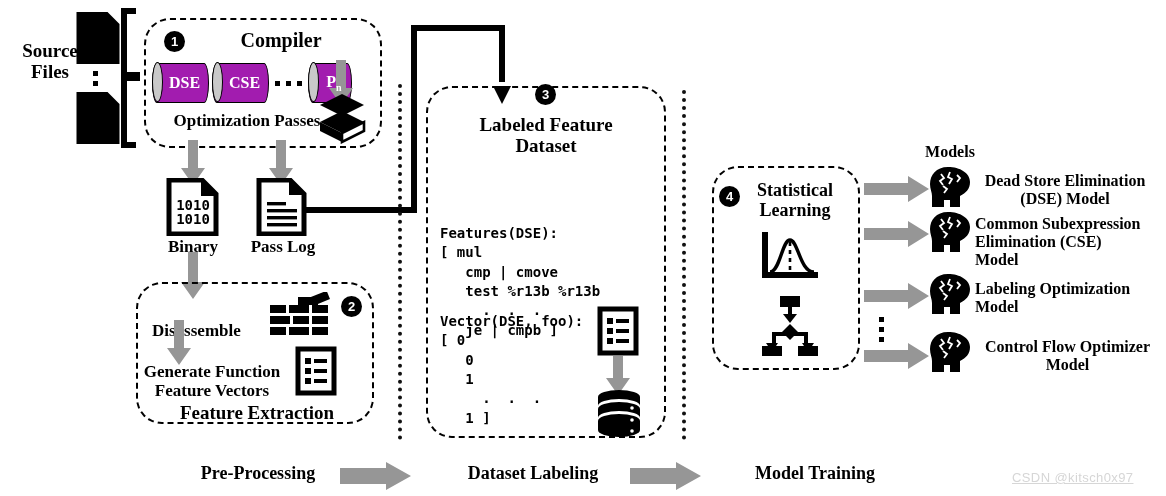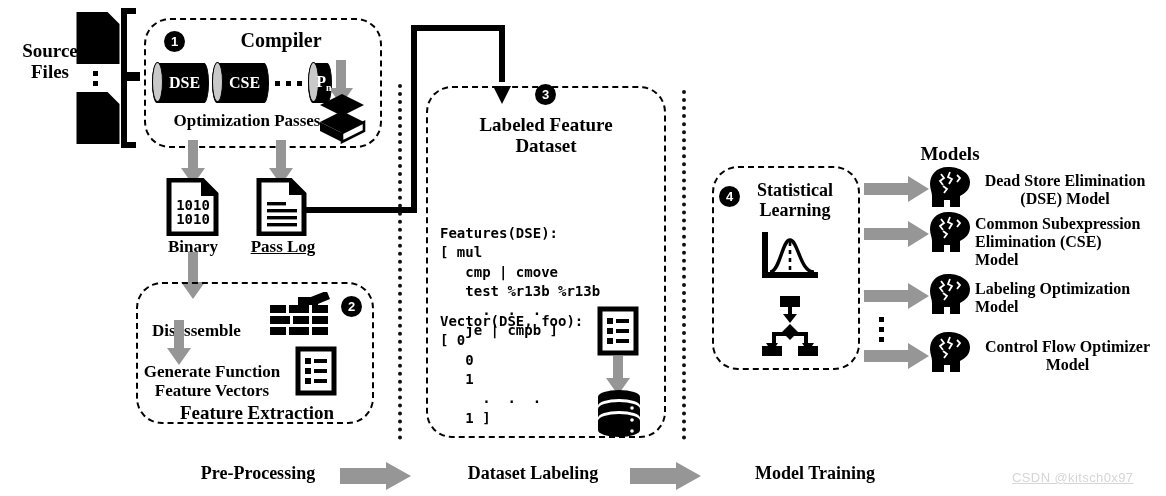--- a/index.html
+++ b/index.html
@@ -15,21 +15,21 @@
 
   
   .dashbox{border:2.5px dashed #000;border-radius:26px;box-sizing:border-box;}
 
   
   .badge{width:21px;height:21px;border-radius:50%;background:#000;color:#fff;
          font-family:"Liberation Sans", sans-serif;font-size:13px;font-weight:bold;
          display:flex;align-items:center;justify-content:center;line-height:1;}
 
   
-  .cyl{height:40px;background:#000000;border:1.6px solid #000;border-radius:5px/20px;
+  .cyl{height:40px;background:#a21caf;border:1.6px solid #000;border-radius:5px/20px;
        display:flex;align-items:center;justify-content:center;color:#fff;
        font-family:"Liberation Serif", serif;font-weight:bold;font-size:16px;
        box-sizing:border-box;position:relative;}
   .cyl:before{content:"";position:absolute;left:-1px;top:-1.6px;width:11px;height:40px;
        background:#c9c9c9;border:1.6px solid #000;border-radius:50%;box-sizing:border-box;}
   .cyl span{position:relative;z-index:2;padding-left:8px;}
 
   .dots3{display:flex;align-items:center;gap:6px;}
   .dots3 i{width:5px;height:5px;background:#000;display:block;}
 
@@ -94,21 +94,21 @@
     <span>DSE</span>
   </div>
   <div class="cyl" style="width:57px;">
     <span>CSE</span>
   </div>
   <div class="dots3" style="margin:0 3px;">
     <i></i>
       <i></i>
       <i></i>
   </div>
-  <div class="cyl" style="width:24px;">
+  <div class="cyl" style="width:44px;">
     <span style="font-size:16px;">P<sub style="font-size:10px;">n</sub></span>
   </div>
 </div>
 
 <div class="abs lbl" style="left:152px;top:111px;width:190px;font-size:17px;">Optimization Passes</div>
 
 <svg class="abs" style="left:328px;top:60px;" width="26" height="46" viewBox="0 0 26 46">
   <path class="g" d="M8 0 h10 v28 h7 L13 45 1 28 h7 Z"></path>
 </svg>
 
@@ -137,21 +137,21 @@
 <svg class="abs" style="left:256px;top:178px;" width="52" height="58" viewBox="0 0 52 58">
   <path d="M3 2 h31 l14 14 v40 H3 Z" fill="#fff" stroke="#000" stroke-width="5"></path>
   <path class="k" d="M33 2 v15 h15 Z"></path>
   <g class="k">
     <rect x="11" y="24" width="19" height="3.4"></rect>
       <rect x="11" y="31" width="30" height="3.4"></rect>
     <rect x="11" y="38" width="30" height="3.4"></rect>
       <rect x="11" y="45" width="30" height="3.4"></rect>
   </g>
 </svg>
-<div class="abs lbl" style="left:238px;top:237px;width:90px;font-size:17px;text-decoration:underline;">Pass Log</div>
+<div class="abs lbl" style="left:238px;top:237px;width:90px;font-size:17px;">Pass Log</div>
 
 <svg class="abs" style="left:306px;top:20px;" width="210" height="200" viewBox="0 0 210 200">
   <path d="M0 190 H108 V8 H196 V62" fill="none" stroke="#000" stroke-width="6"></path>
   <path class="k" d="M196 84 l-9 -18 h18 Z"></path>
 </svg>
 
 <svg class="abs" style="left:180px;top:252px;" width="26" height="48" viewBox="0 0 26 48">
   <path class="g" d="M8 0 h10 v30 h7 L13 47 1 30 h7 Z"></path>
 </svg>
 
@@ -278,21 +278,21 @@
     <path d="M32 28 l8 8 -8 8 -8 -8 Z"></path>
     <path d="M14 36 h18 v4 H18 v8 h-4 Z"></path>
     <path d="M50 36 H32 v4 h14 v8 h4 Z"></path>
     <path d="M14 56 l-6 -9 h12 Z"></path>
     <path d="M50 56 l-6 -9 h12 Z"></path>
     <rect x="4" y="50" width="20" height="10"></rect>
     <rect x="40" y="50" width="20" height="10"></rect>
   </g>
 </svg>
 
-<div class="abs lbl" style="left:895px;top:143px;width:110px;font-size:19px;">Models</div>
+<div class="abs lbl" style="left:895px;top:143px;width:110px;font-size:16px;">Models</div>
 
 <svg class="abs" style="left:864px;top:176px;" width="66" height="26" viewBox="0 0 66 26">
   <path class="g" d="M0 7 h44 V0 l21 13 -21 13 v-7 H0 Z"></path>
 </svg>
 <svg class="abs" style="left:928px;top:166px;" width="44" height="44" viewBox="0 0 44 44">
   <path class="k" d="M20 1 C8 1 2 9 2 18 c0 5 2 8 2 12 v11 h12 v-7 h6 v7 h10 V30 c6 -3 10 -7 10 -14 C42 7 32 1 20 1 Z"></path>
   <g fill="#fff">
     <path d="M13 8 l3 4 -4 3 3 4" stroke="#fff" stroke-width="1.8" fill="none"></path>
     <path d="M22 6 l-2 5 4 2 -3 5" stroke="#fff" stroke-width="1.8" fill="none"></path>
     <path d="M29 9 l3 3 -3 4" stroke="#fff" stroke-width="1.8" fill="none"></path>

